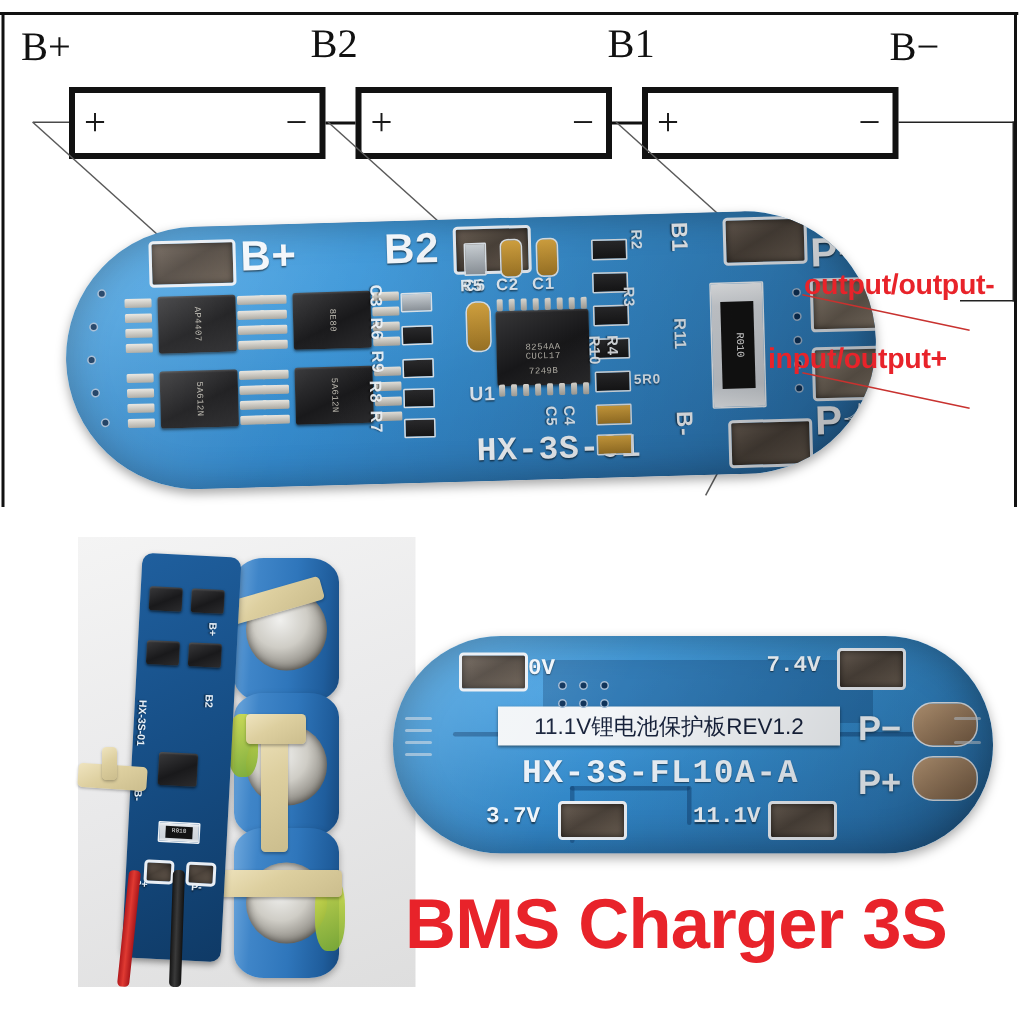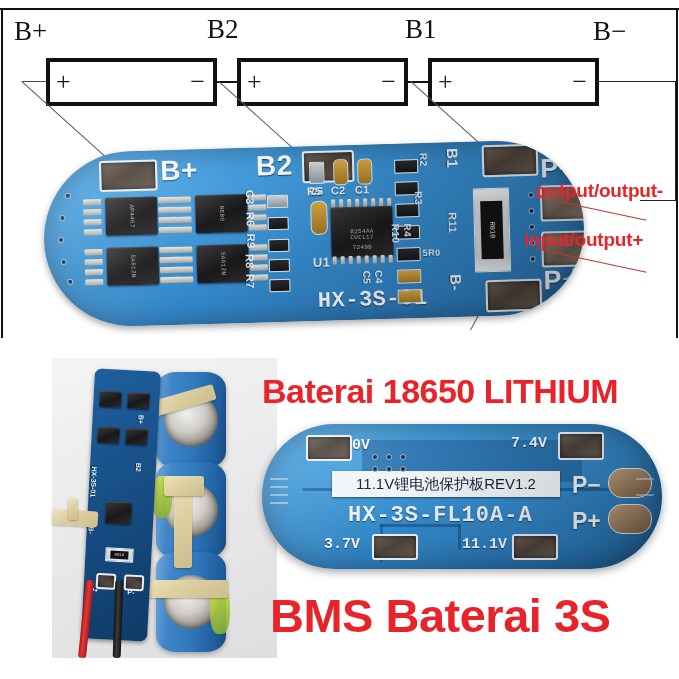--- a/index.html
+++ b/index.html
@@ -338,21 +338,21 @@
 
     <div class="via" style="left:22px;top:40px;"></div>
     <div class="via" style="left:16px;top:62px;"></div>
     <div class="via" style="left:14px;top:84px;"></div>
     <div class="via" style="left:16px;top:106px;"></div>
     <div class="via" style="left:22px;top:126px;"></div>
   </div>
 
   <div class="redlab" style="left:536px;top:180px;">output/output-</div>
   <div class="redline" style="left:535px;top:196px;width:114px;transform:rotate(12deg);"></div>
-  <div class="redlab" style="left:524px;top:229px;">input/output+</div>
+  <div class="redlab" style="left:512px;top:229px;">input/output+</div>
   <div class="redline" style="left:535px;top:248px;width:114px;transform:rotate(12deg);"></div>
 
   <div class="photo">
 
     <div class="cell18650" style="left:104px;top:14px;width:70px;height:96px;">
       <div class="celltop" style="width:54px;height:54px;"></div>
     </div>
     <div class="cell18650" style="left:104px;top:104px;width:70px;height:96px;">
       <div class="celltop" style="width:54px;height:54px;"></div>
     </div>
@@ -387,22 +387,21 @@
       <div class="pad" style="left:40px;top:204px;width:16px;height:12px;"></div>
     </div>
 
     <div class="nickel" style="left:0px;top:152px;width:46px;height:16px;transform:rotate(4deg);"></div>
     <div class="nickel" style="left:16px;top:140px;width:10px;height:22px;"></div>
 
     <div class="wirered" style="left:30px;top:222px;width:8px;height:78px;transform:rotate(6deg);"></div>
     <div class="wireblk" style="left:62px;top:222px;width:8px;height:78px;transform:rotate(2deg);"></div>
   </div>
 
-  <div class="h-red" id="title-baterai">Baterai 18650 LITHIUM</div>
-  <div class="h-red" id="title-bms">BMS Baterai 3S</div>
+  <div class="h-red" id="title-bms">BMS Charger 3S</div>
 
   <div class="pcb2">
 
     <div class="trace" style="left:100px;top:16px;width:220px;height:42px;border-radius:4px;opacity:.35;"></div>
     <div class="trace" style="left:40px;top:64px;width:330px;height:3px;opacity:.5;"></div>
     <div class="trace" style="left:118px;top:100px;width:3px;height:38px;opacity:.5;"></div>
     <div class="trace" style="left:118px;top:100px;width:80px;height:3px;opacity:.5;"></div>
     <div class="trace" style="left:196px;top:100px;width:3px;height:26px;opacity:.5;"></div>
 
     <div class="pad" style="left:44px;top:11px;width:42px;height:22px;"></div>

